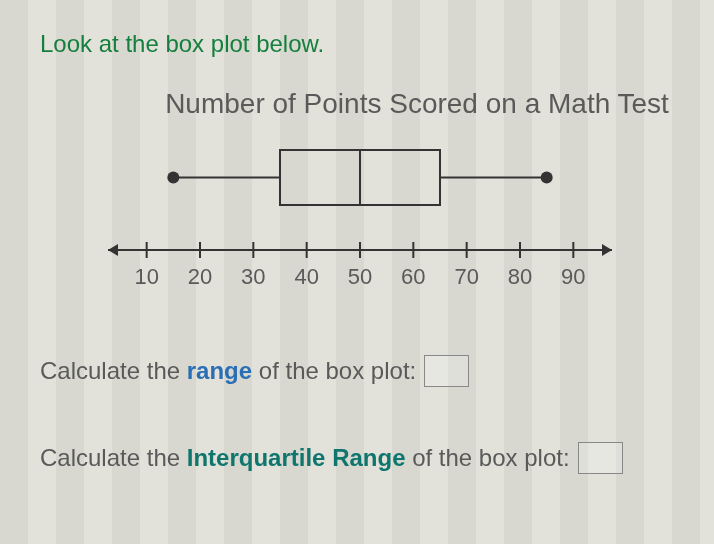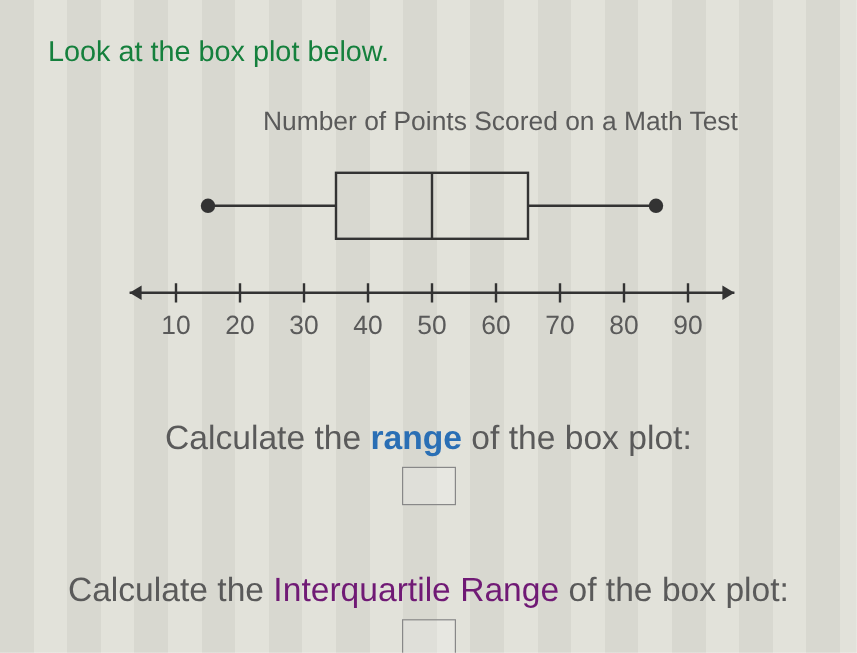--- a/index.html
+++ b/index.html
@@ -16,42 +16,41 @@
       color: #5a5a5a;
       position: relative;
       overflow: hidden;
     }
     .instruction {
       font-size: 24px;
       color: #15803d;
       margin-bottom: 30px;
     }
     .chart-title {
-      font-size: 22px;
+      font-size: 28px;
       text-align: center;
       margin-bottom: 20px;
       color: #5a5a5a;
       margin-left: 60px;
     }
     .chart-wrap {
       margin-left: 60px;
       margin-bottom: 45px;
     }
     .boxplot-svg { display: block; }
     .question {
-      font-size: 28px;
+      font-size: 24px;
       color: #5a5a5a;
       display: flex;
       align-items: center;
       gap: 8px;
       margin-top: 30px;
-      flex-direction: column;
     }
     .range-word { color: #2a6fb5; font-weight: bold; }
-    .iqr-word { color: #701a75; font-weight: normal; }
+    .iqr-word { color: #0f766e; font-weight: bold; }
     .answer-box {
       display: inline-block;
       width: 45px;
       height: 32px;
       border: 1px solid #888;
       background: rgba(255,255,255,0.2);
       vertical-align: middle;
     }
     .q2 { margin-top: 55px; }
   </style>

